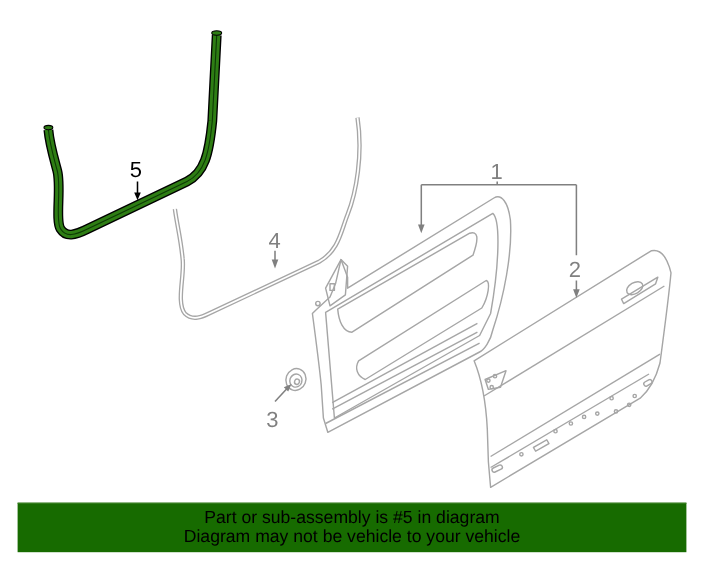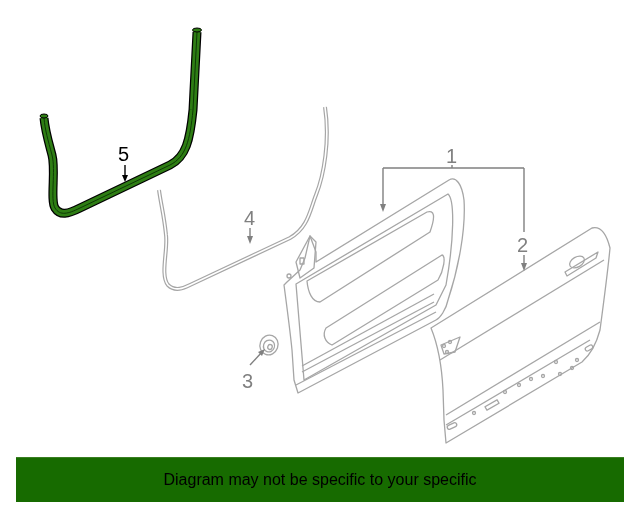--- a/index.html
+++ b/index.html
@@ -100,14 +100,15 @@
   </g>
 
   <text class="callout" x="446" y="163" fill="#808080">1</text>
   <text class="callout" x="517" y="252" fill="#808080">2</text>
   <text class="callout" x="242" y="388" fill="#808080">3</text>
   <text class="callout" x="244" y="225" fill="#808080">4</text>
   <text class="callout" x="118" y="161" fill="#000000">5</text>
 </svg>
 
 <div class="banner">
-  <span>Diagram may not be specific to your specific</span>
+  <span>Part or sub-assembly is #5 in diagram</span>
+  <span>Diagram may not be vehicle to your vehicle</span>
 </div>
 
 </body></html>

